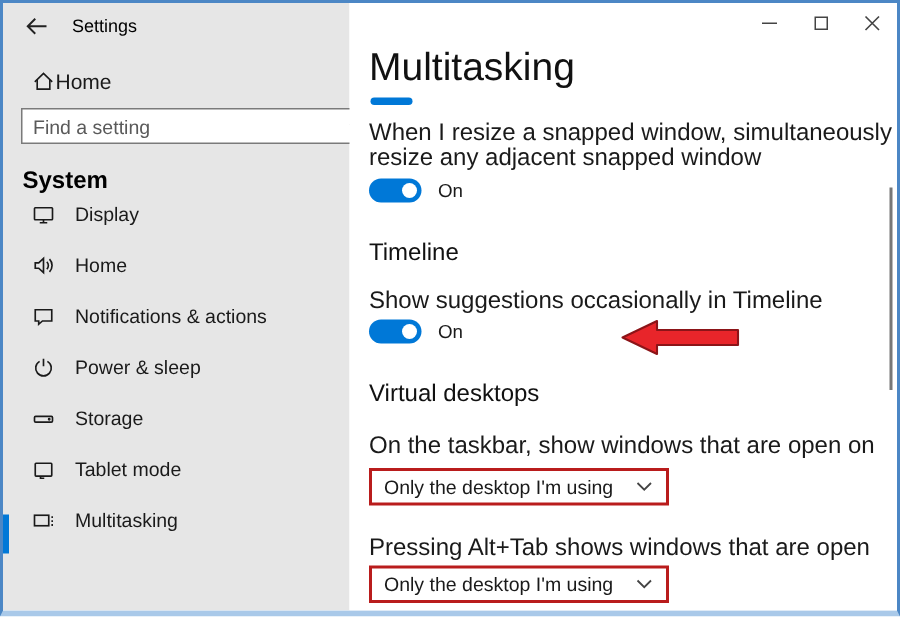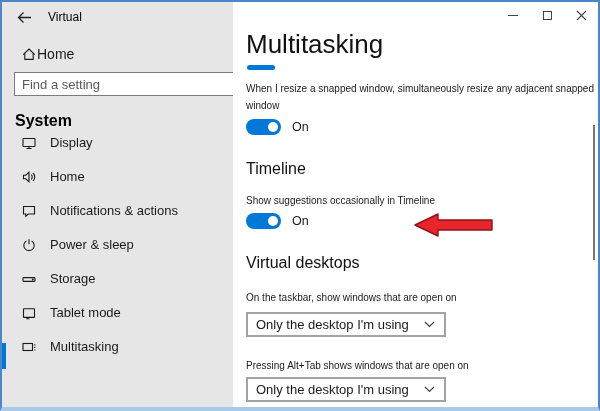--- a/index.html
+++ b/index.html
@@ -35,58 +35,58 @@
     content:"";position:absolute;left:0;top:4px;bottom:4px;width:4px;background:#0078d7;
   }
   
   .main{position:absolute;left:231px;top:0;right:0;bottom:0;background:#fff;}
   .win-controls{position:absolute;top:0;right:0;display:flex;}
   .win-btn{width:34px;height:26px;display:flex;align-items:center;justify-content:center;cursor:pointer;}
   .glyph-min{width:10px;height:1px;background:#444;display:block;}
   .glyph-max{width:9px;height:9px;border:1px solid #444;display:block;box-sizing:border-box;}
   .page-title{position:absolute;left:13px;top:27px;font-size:26px;font-weight:300;color:#111;}
   .title-underline{position:absolute;left:14px;top:63px;width:28px;height:5px;border-radius:3px;background:#0078d7;}
-  .body-label{font-size:10px;line-height:17px;color:#1a1a1a;}
+  .body-label{font-size:16px;line-height:17px;color:#1a1a1a;}
   .snap-label{position:absolute;left:13px;top:78px;width:354px;}
   .toggle-row{position:absolute;left:13px;display:flex;align-items:center;gap:11px;}
   .toggle-row.snap{top:117px;}
   .toggle-row.timeline{top:211px;}
   .toggle{width:35px;height:16px;border-radius:9px;background:#0078d7;position:relative;cursor:pointer;flex:0 0 auto;}
   .toggle::after{content:"";position:absolute;right:3px;top:3px;width:10px;height:10px;border-radius:50%;background:#fff;}
   .toggle-state{font-size:12.5px;}
   .section-heading{position:absolute;left:13px;font-size:16px;color:#111;}
   .heading-timeline{top:158px;}
   .heading-vd{top:252px;}
   .suggestion-label{position:absolute;left:13px;top:190px;}
   .taskbar-label{position:absolute;left:13px;top:287px;}
   .alttab-label{position:absolute;left:13px;top:355px;}
   .select{
     position:absolute;left:13px;width:200px;height:25px;box-sizing:border-box;
-    border:2px solid #a3a3a3;background:#fff;display:flex;align-items:center;
+    border:2px solid #b91c1c;background:#fff;display:flex;align-items:center;
     justify-content:space-between;padding:0 9px 0 8px;font-size:13px;cursor:pointer;
   }
   .select.taskbar{top:310px;}
   .select.alttab{top:375px;}
   .red-arrow{position:absolute;left:181px;top:209px;}
   .scroll-thumb{position:absolute;right:3px;top:123px;width:2px;height:135px;background:#777;cursor:pointer;}
 </style>
 </head>
 <body>
 
 <div class="window">
 
   <div class="sidebar">
 
     <div class="titlebar-left">
       <span class="back-btn">
         <svg width="15" height="13" viewBox="0 0 15 13" fill="none" stroke="#222" stroke-width="1.3">
           <path d="M14 6.5 H1.5 M6.5 1.5 L1.5 6.5 L6.5 11.5"></path>
         </svg>
       </span>
-      <span class="app-title">Virtual</span>
+      <span class="app-title">Settings</span>
     </div>
 
     <div class="home-row">
       <svg width="16" height="16" viewBox="0 0 16 16" fill="none" stroke="#1a1a1a" stroke-width="1.1">
         <path d="M2.2 8.6 L8 3 L13.8 8.6"></path>
         <path d="M3.8 7.2 V13.4 H12.2 V7.2"></path>
       </svg>
       <span class="label">Home</span>
     </div>
 

